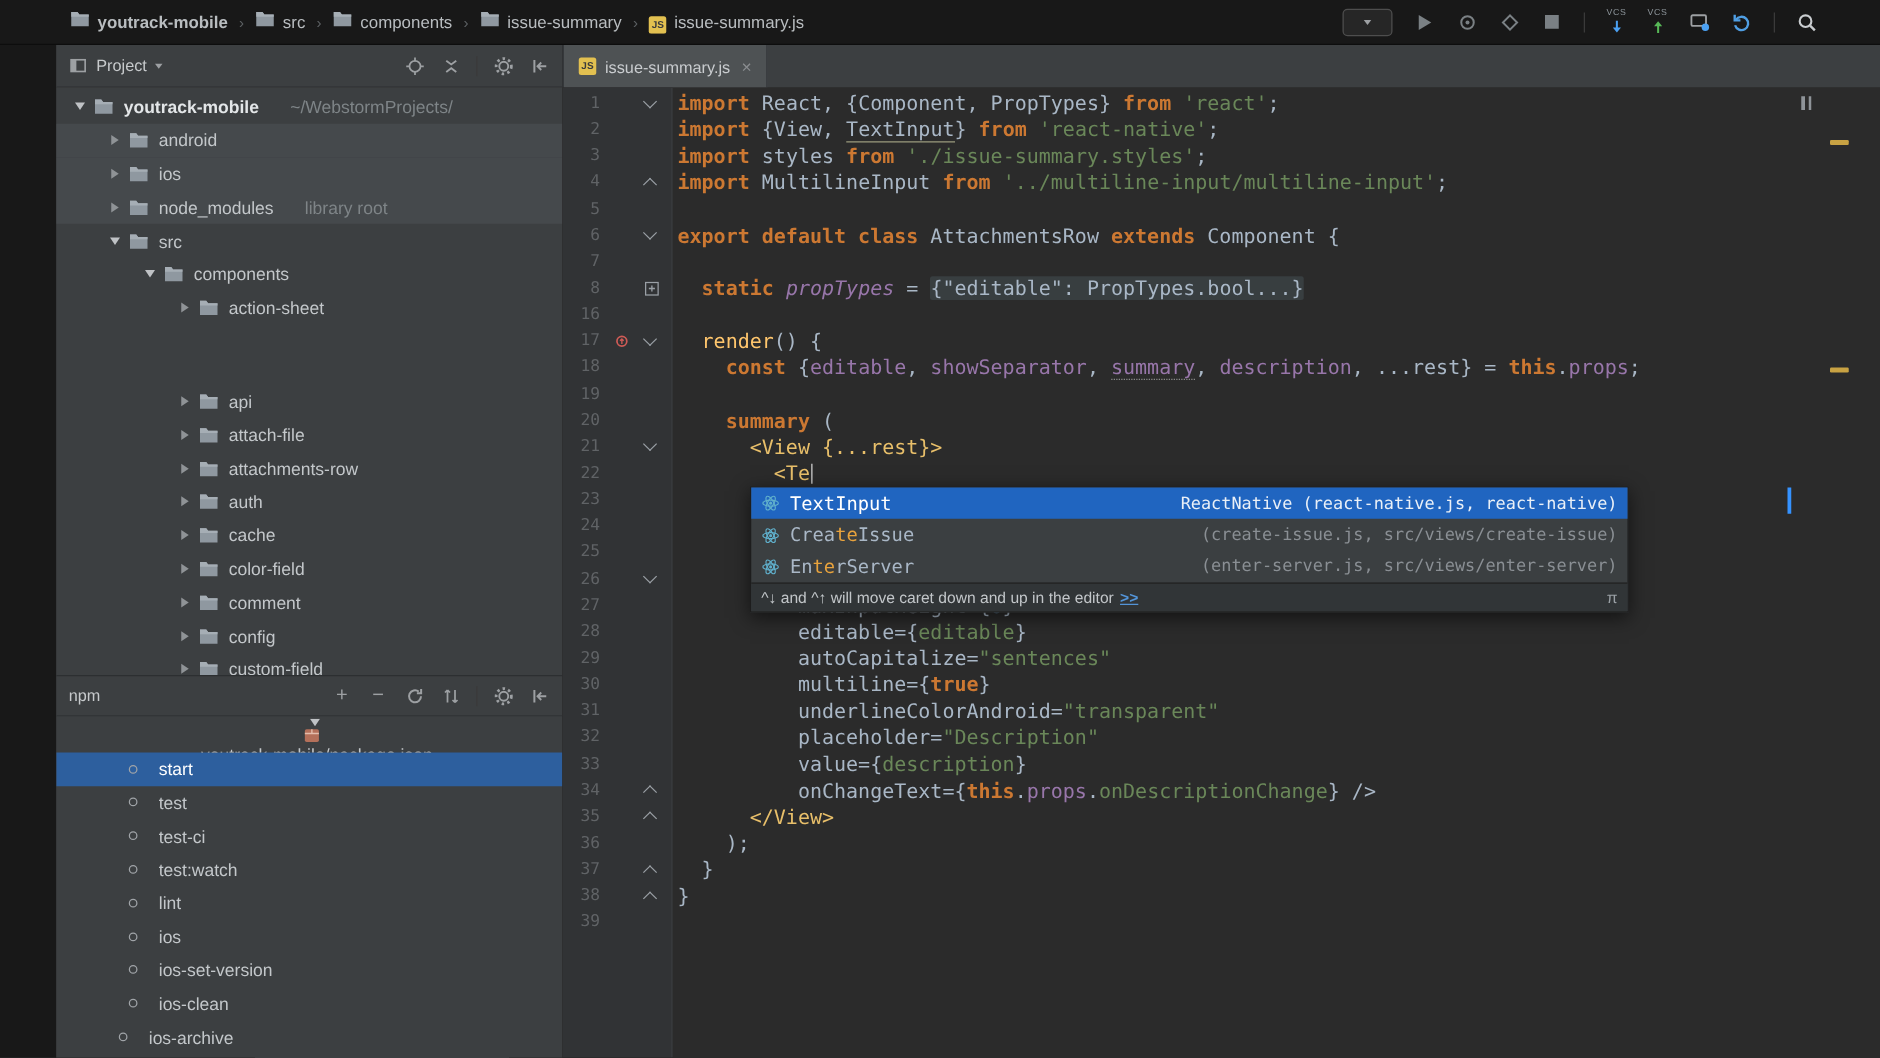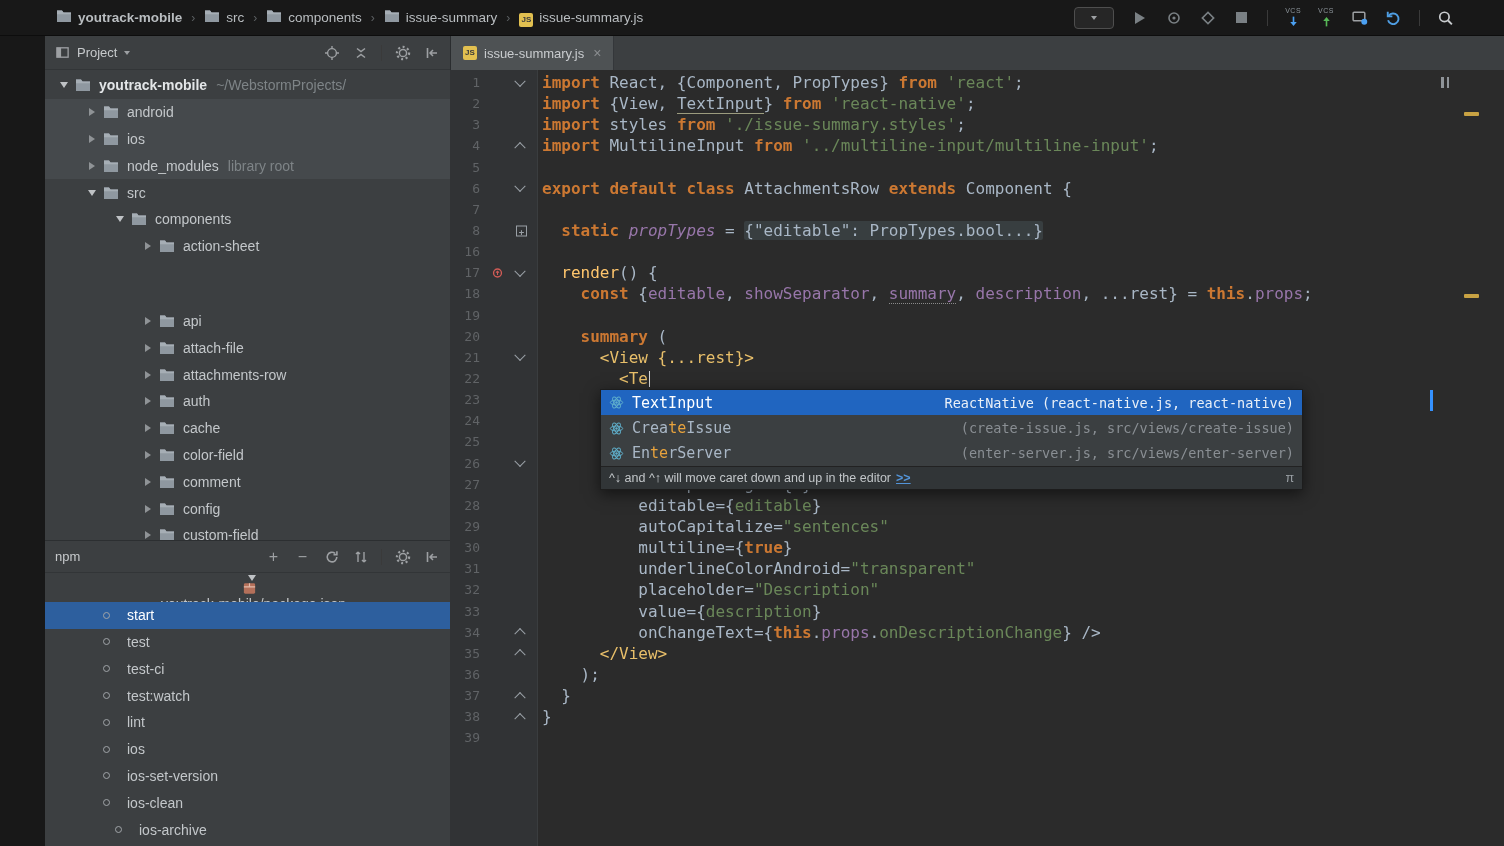--- a/index.html
+++ b/index.html
@@ -45,21 +45,21 @@
   #ptree{position:absolute;left:45px;top:70px;width:405px;height:470px;background:#3c3f41;
          overflow:hidden;padding-top:2px;box-sizing:border-box}
   #ntree{position:absolute;left:45px;top:573px;width:405px;height:273px;background:#3c3f41;
          overflow:hidden;padding-top:2px;box-sizing:border-box}
   .trow{height:26.8px;display:flex;align-items:center;font-size:14px;color:#c3c7ca;white-space:nowrap;overflow:hidden}
   .trow.hl{background:#45494c}
   .trow.sel{background:#2d5f9e;color:#fff}
   .trow .arrow{width:22px;flex:none;display:flex;justify-content:center;align-items:center}
   .ticon{width:20px;flex:none;display:flex;align-items:center}
   .tlabel{margin-left:4px}
-  .tsuffix{color:#7e8487;margin-left:9px}
+  .tsuffix{color:#7e8487;margin-left:25px}
   .sdot{width:5px;height:5px;border:1.5px solid #a0a4a8;border-radius:50%;display:inline-block}
 
   
   #tabbar{position:absolute;left:450px;top:36px;width:1054px;height:34px;background:#3c3f41;
           display:flex;align-items:stretch;border-left:1px solid #2a2d2f;box-sizing:border-box}
   .tab{display:flex;align-items:center;gap:7px;padding:0 12px;background:#4e5254;border-right:1px solid #34373a}
   .tab-label{font-size:13px;color:#c9cccf}
   .tab-close{color:#8a8d90;font-size:14px;margin-left:2px;line-height:14px}
   .jsbadge{width:14px;height:14px;background:#e2c050;color:#3b3b3b;border-radius:2px;
            font:bold 8px/14px "Liberation Sans",sans-serif;text-align:center;display:inline-block}
@@ -558,21 +558,21 @@
       </span>
       <span class="tlabel">ios-set-version</span>
     </div>
     <div class="trow" style="padding-left: 36px;">
       <span class="arrow"></span>
       <span class="ticon">
         <span class="sdot"></span>
       </span>
       <span class="tlabel">ios-clean</span>
     </div>
-    <div class="trow" style="padding-left: 28px; margin-left: 20px;">
+    <div class="trow" style="padding-left: 28px;">
       <span class="arrow"></span>
       <span class="ticon">
         <span class="sdot"></span>
       </span>
       <span class="tlabel">ios-archive</span>
     </div>
   </div>
 
 <div id="tabbar">
   <div class="tab">

